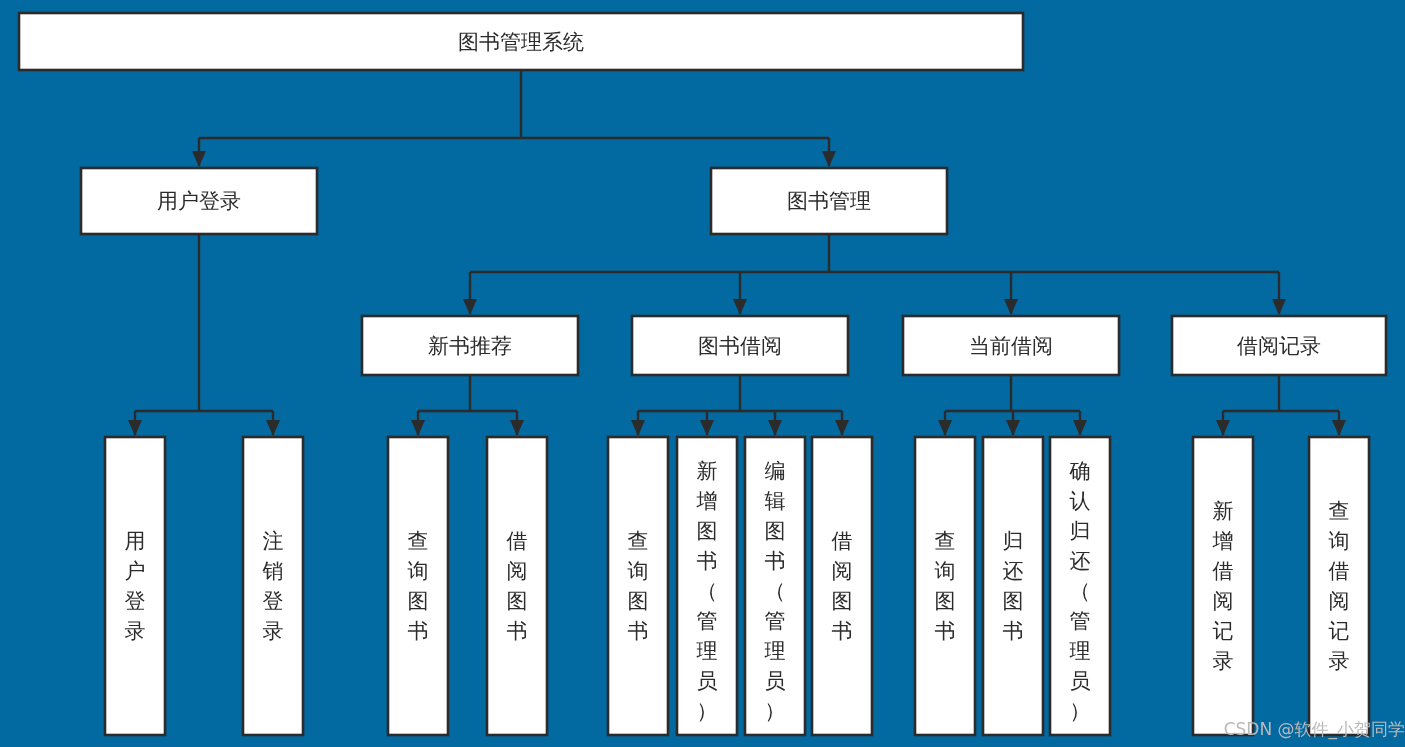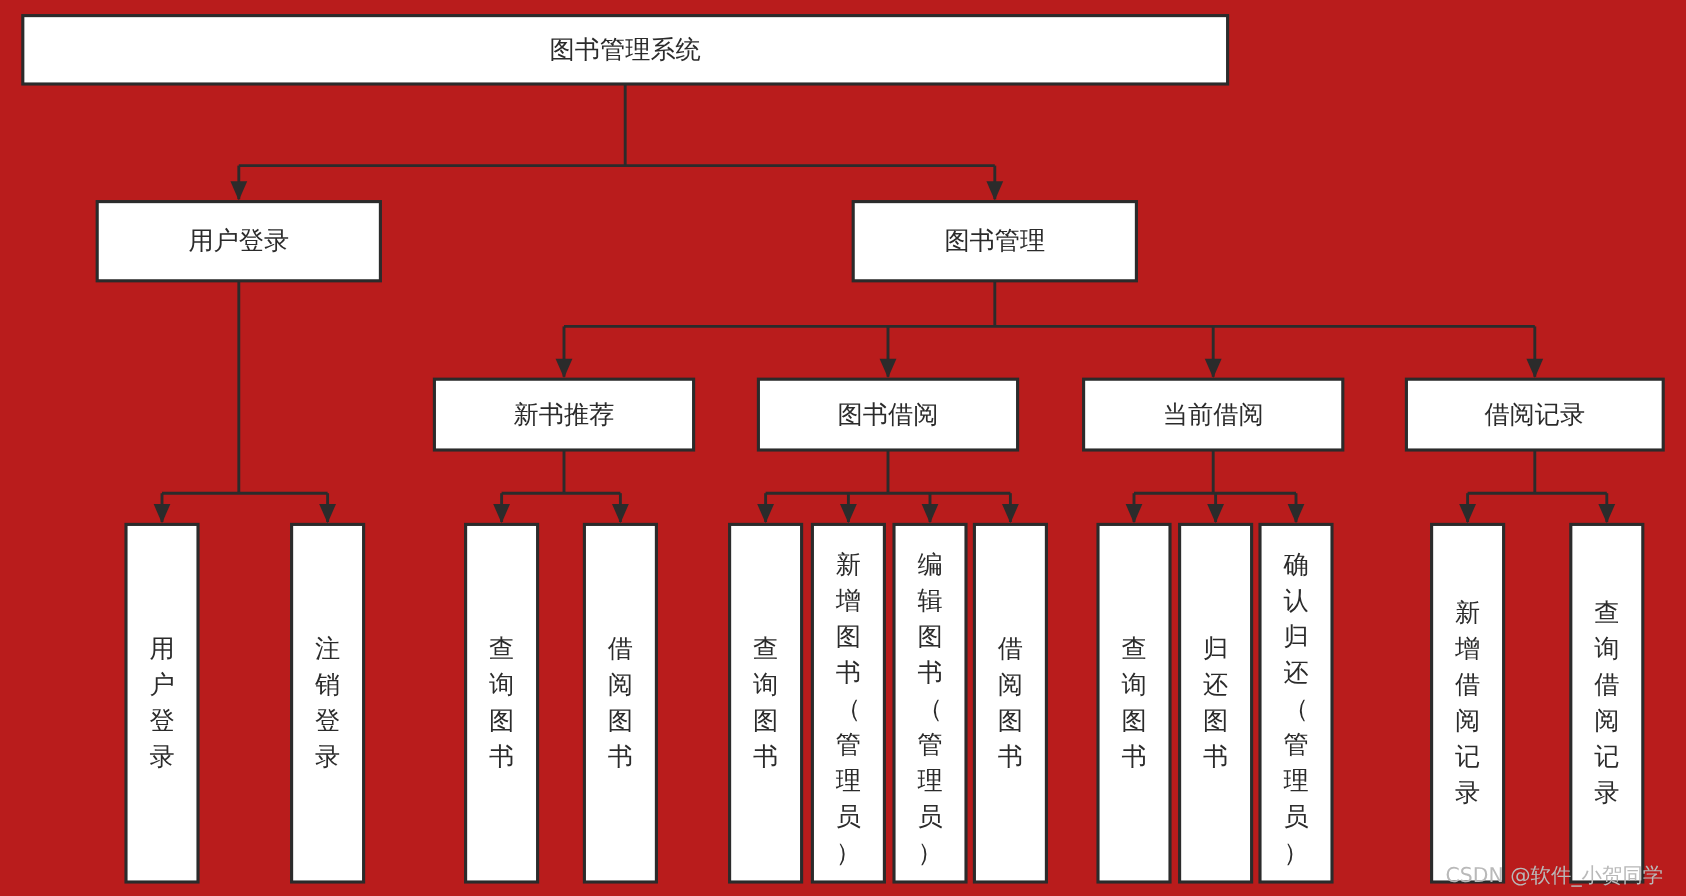--- a/index.html
+++ b/index.html
@@ -10,21 +10,21 @@
   body {
     width: 1405px;
     height: 747px;
     font-family: "DejaVu Sans", "Liberation Sans", sans-serif;
     overflow: hidden;
   }
   #diagram-root {
     position: relative;
     width: 1405px;
     height: 747px;
-    background: #b91c1c;
+    background: #0369a1;
   }
   svg.diagram-canvas {
     position: absolute;
     left: 0;
     top: 0;
     width: 1405px;
     height: 747px;
     display: block;
   }
   .node-box {
@@ -43,21 +43,21 @@
     stroke: #2b2b2b;
     stroke-width: 2.4;
     fill: none;
   }
   .arrow-head {
     fill: #2b2b2b;
     stroke: none;
   }
   .watermark-text {
     position: absolute;
-    right: 19px;
+    right: 0;
     bottom: 6px;
     font-family: "DejaVu Sans", "Liberation Sans", sans-serif;
     font-size: 17px;
     color: #b9b9b9;
     white-space: nowrap;
     pointer-events: none;
     user-select: none;
   }
 </style>
 </head>

